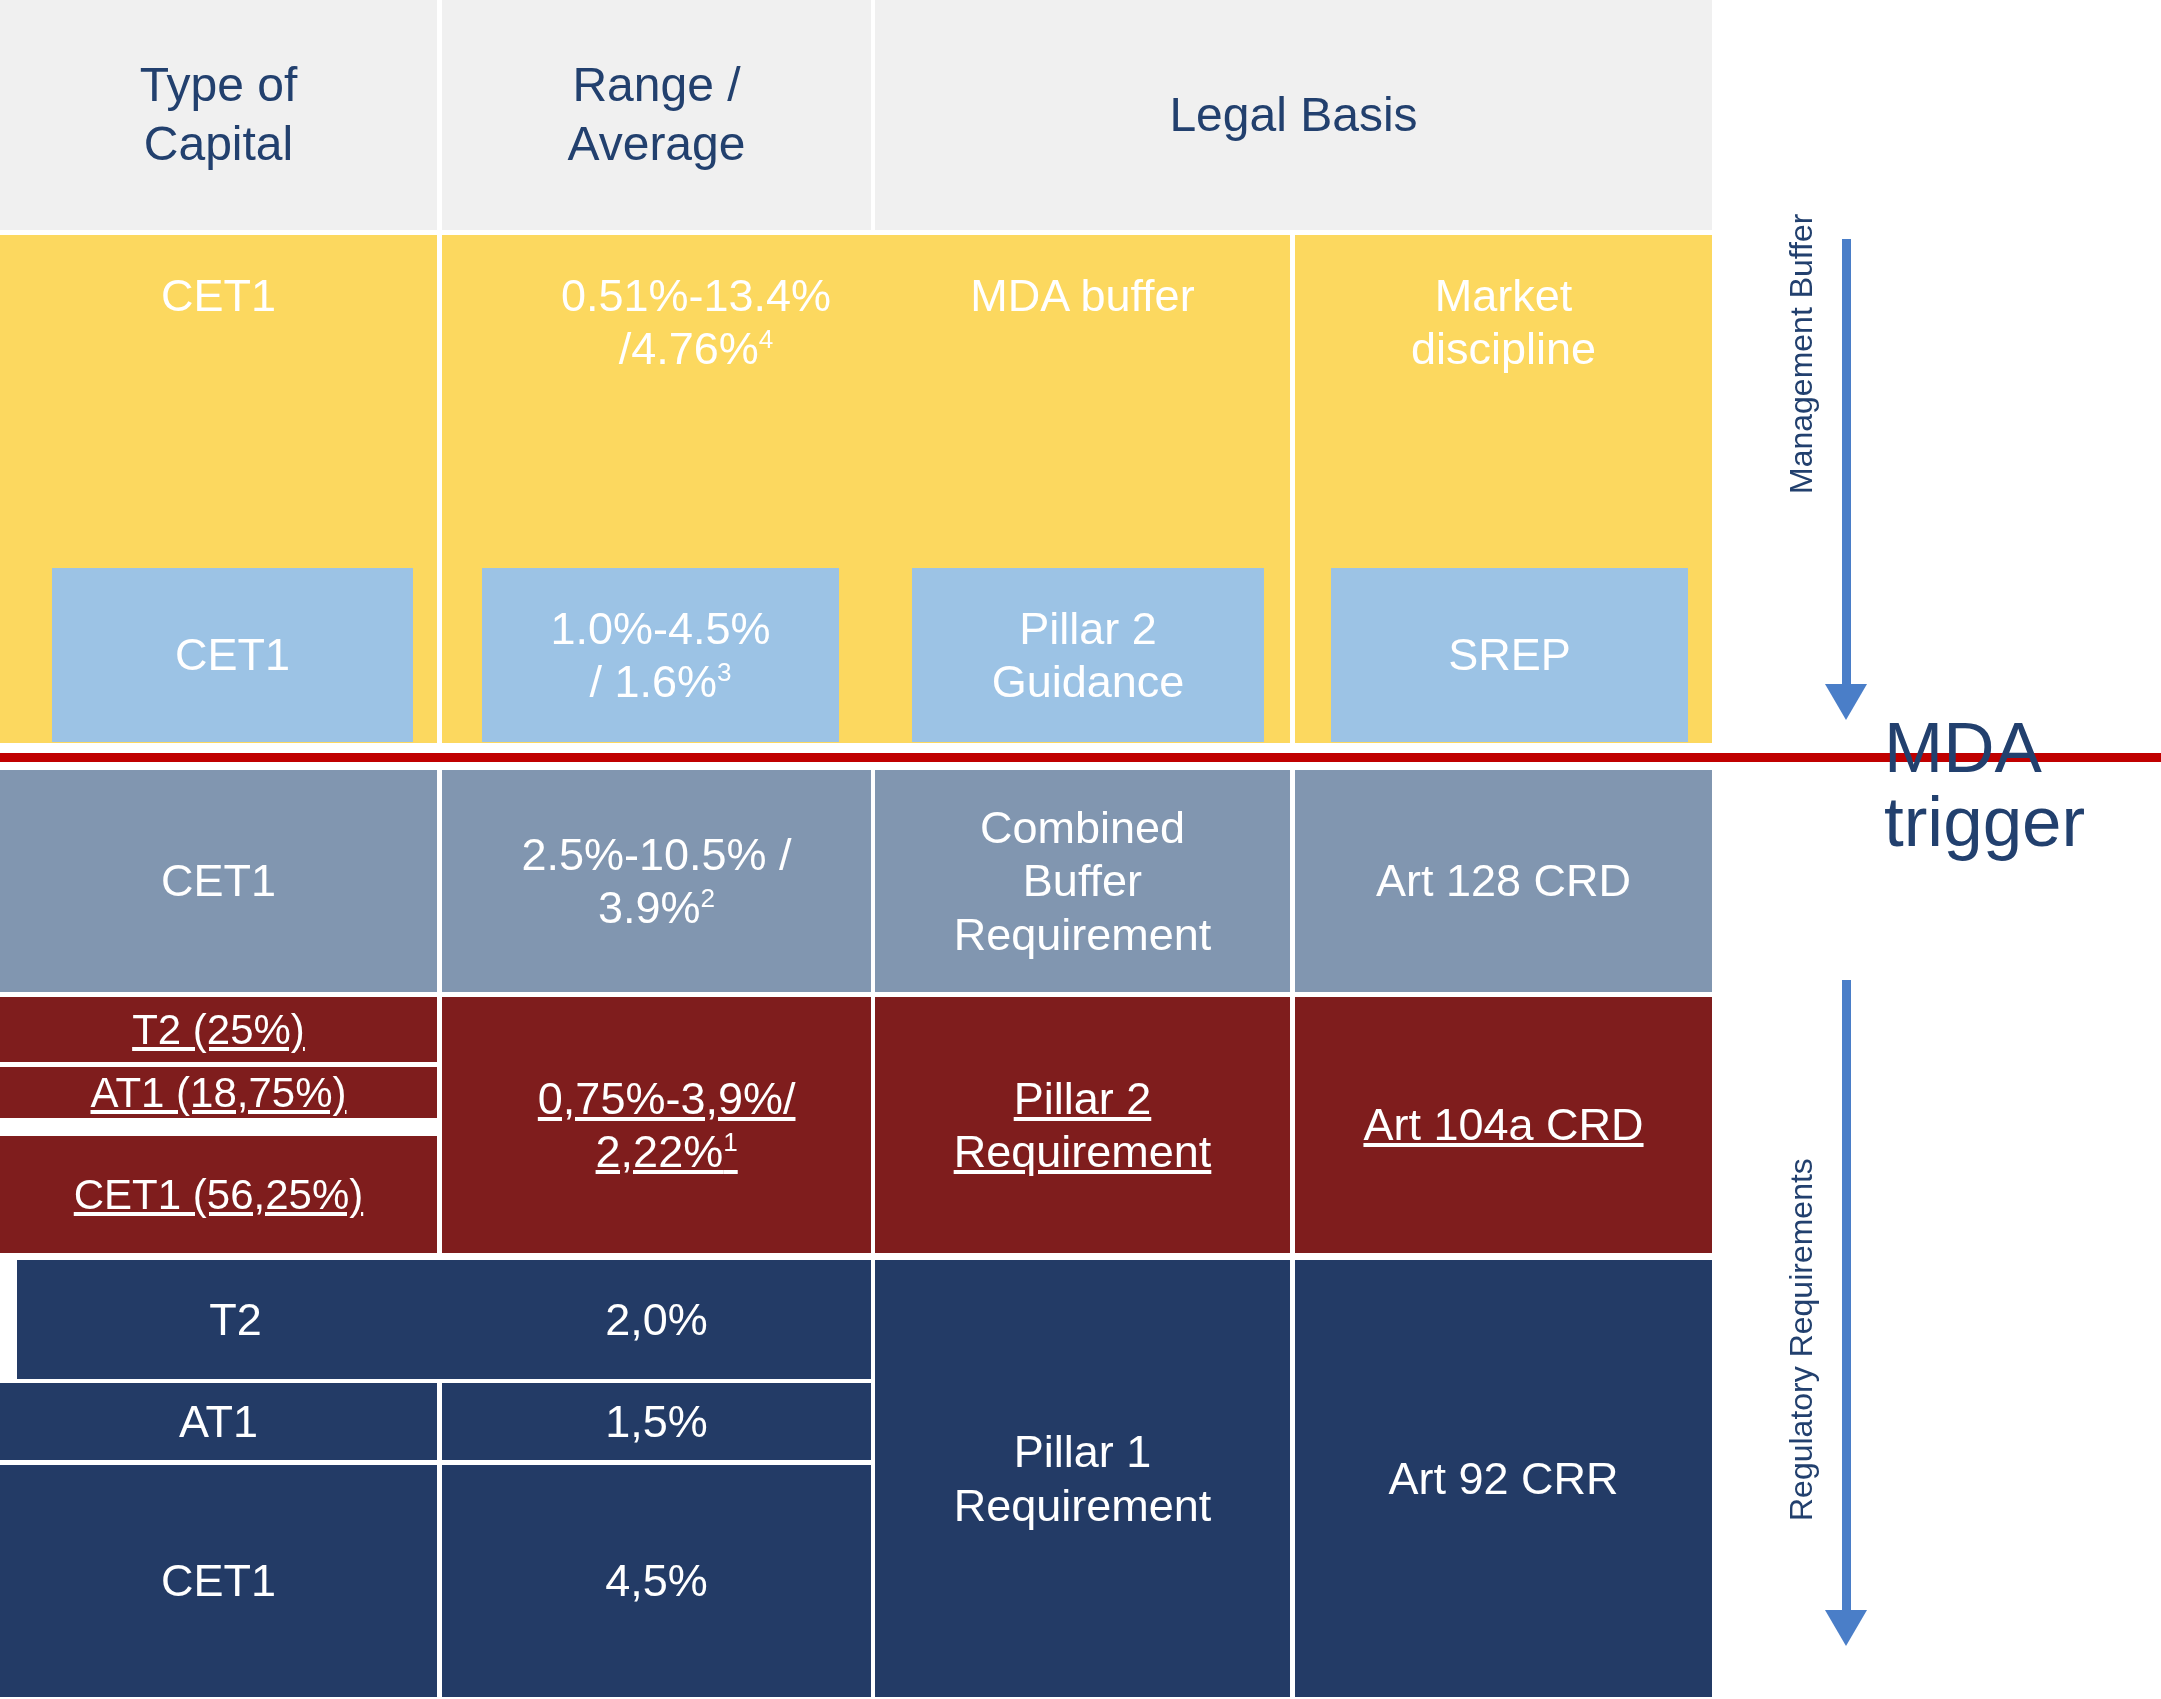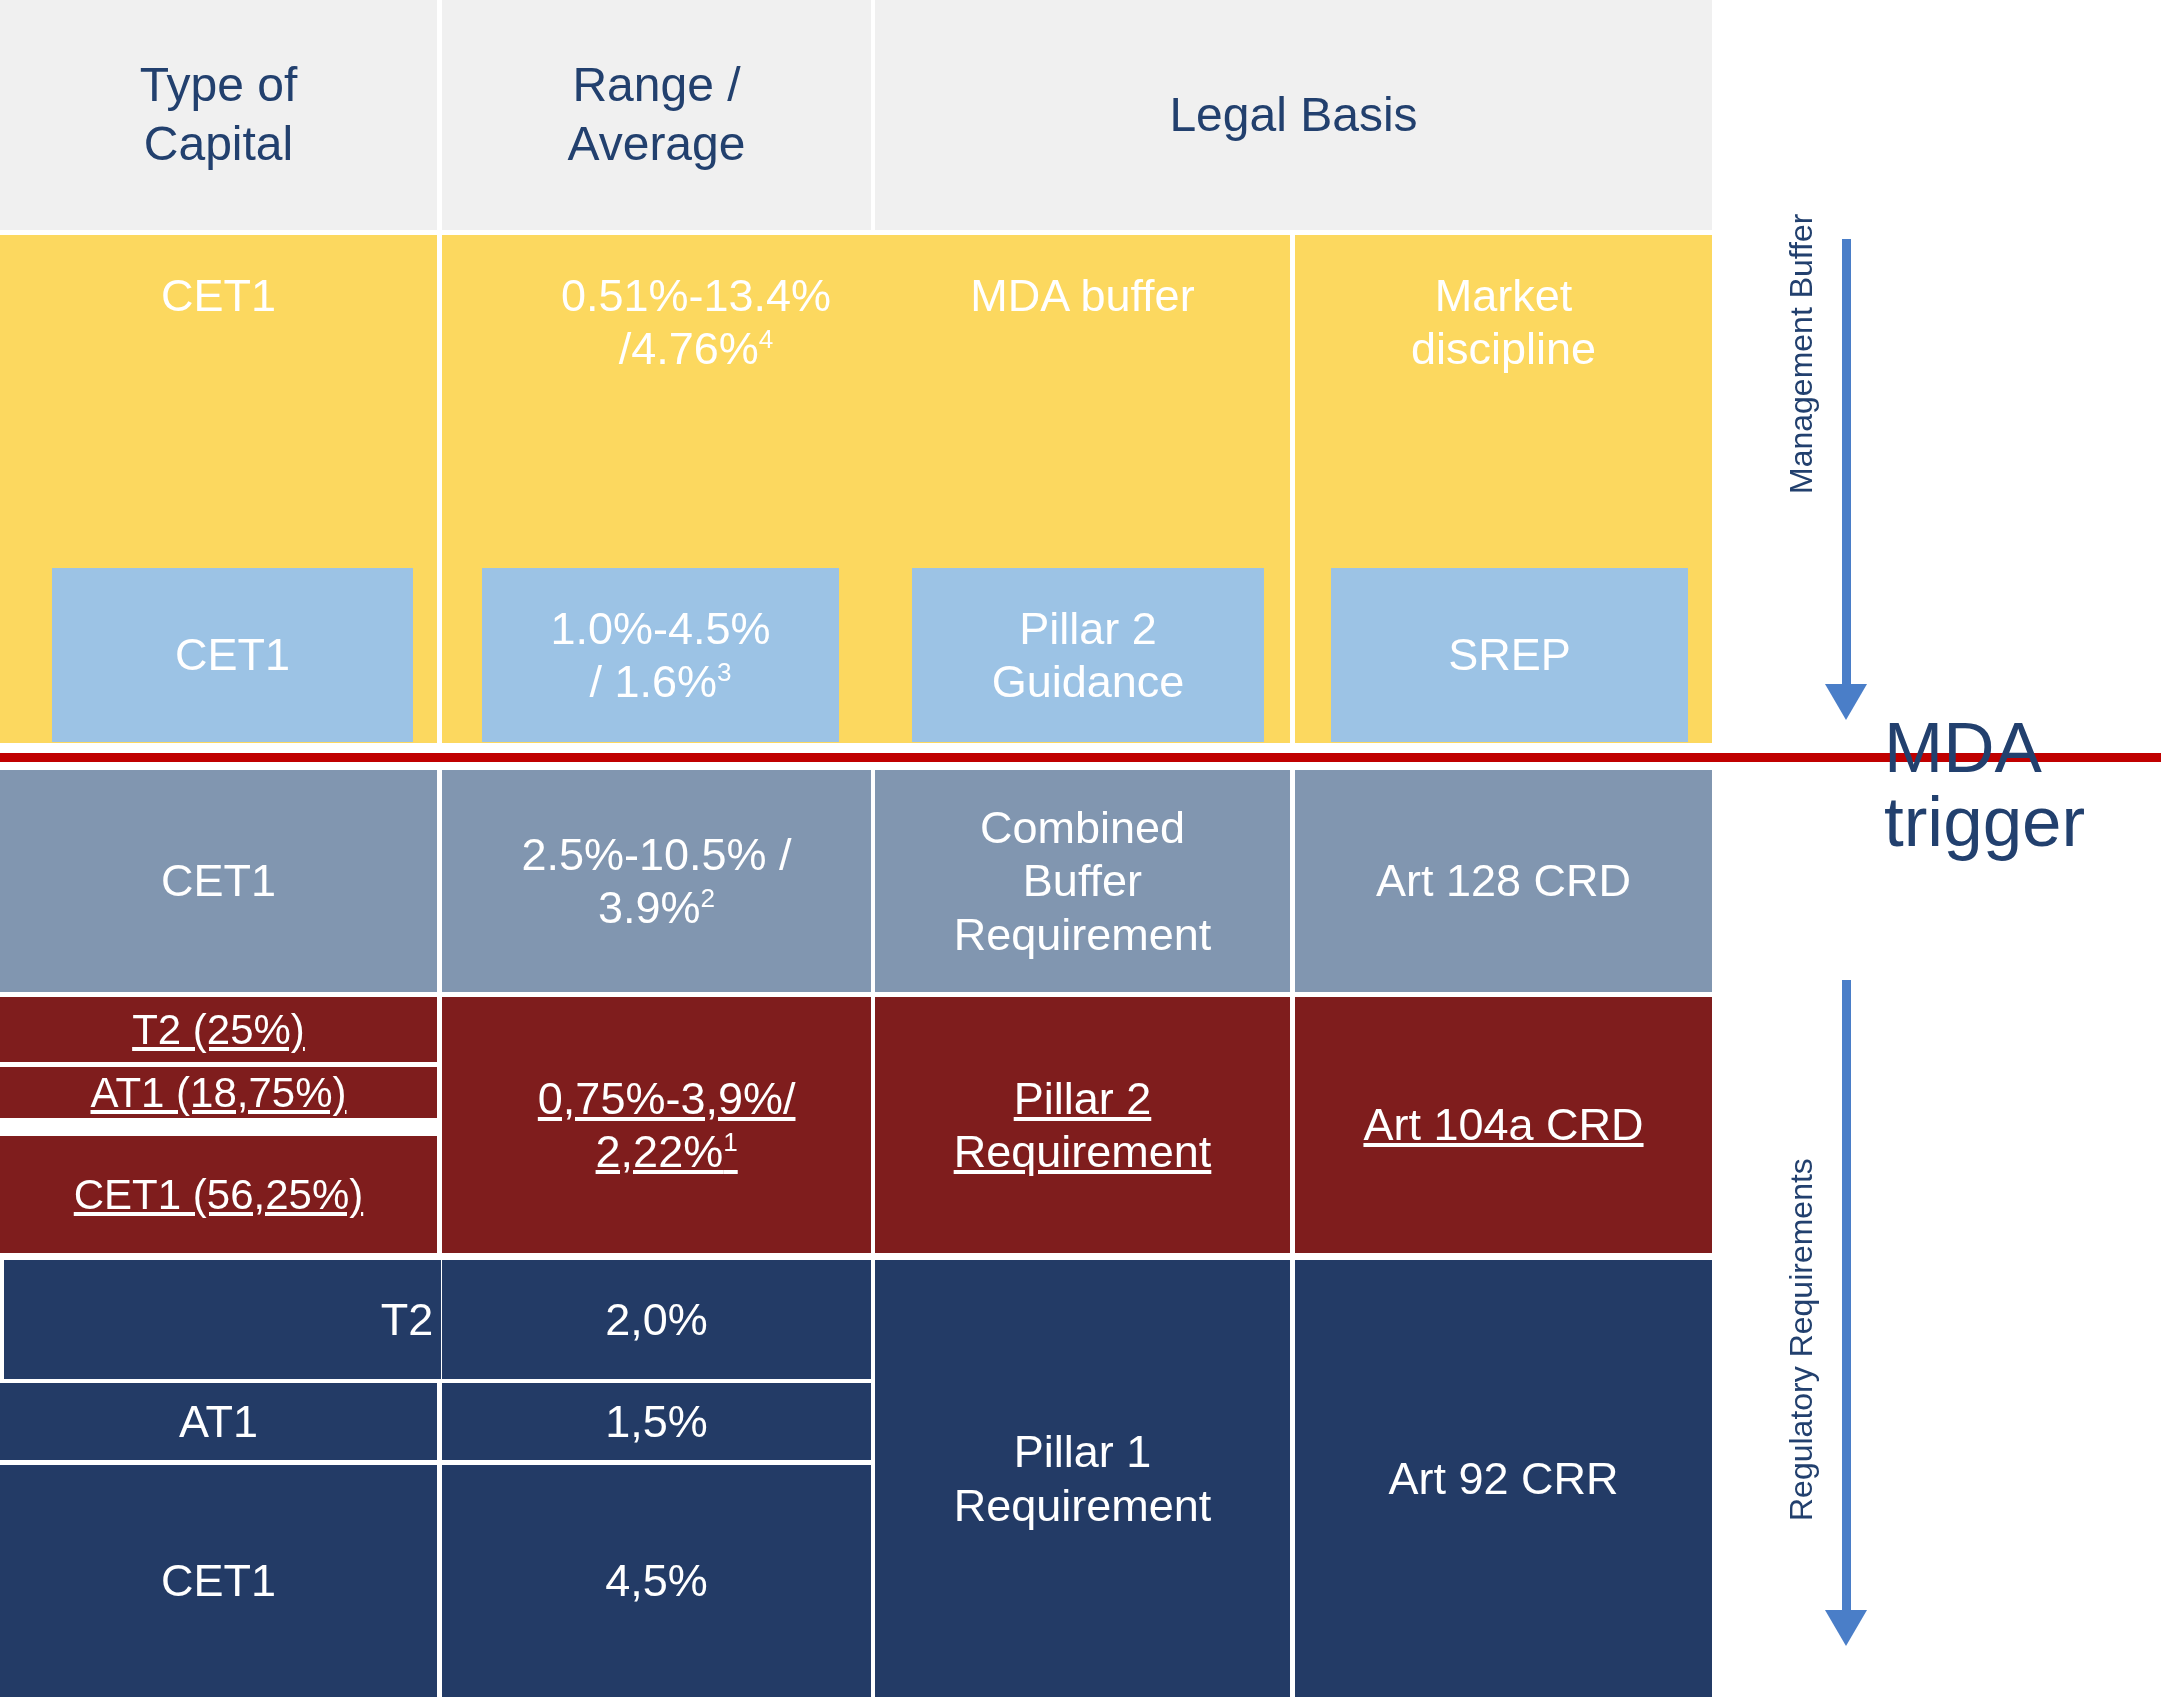--- a/index.html
+++ b/index.html
@@ -180,21 +180,21 @@
 2,22%</span><sup>1</sup></span>
 </div>
 <div class="cell c-blue" style="left:875px; top:997px; width:415px; height:256px;">
   <span>Pillar 2
 Requirement</span>
 </div>
 <div class="cell c-blue" style="left:1295px; top:997px; width:417px; height:256px;">
   <span>Art 104a CRD</span>
 </div>
 
-<div class="cell c-navy" style="left:4px; top:1260px; width:437px; height:119px;justify-content:flex-end;">
+<div class="cell c-navy" style="left:17px; top:1260px; width:437px; height:119px;">
   <span>T2</span>
 </div>
 <div class="cell c-navy" style="left:442px; top:1260px; width:429px; height:119px;">
   <span>2,0%</span>
 </div>
 
 <div class="cell c-navy" style="left:0px; top:1383px; width:437px; height:77px;">
   <span>AT1</span>
 </div>
 <div class="cell c-navy" style="left:442px; top:1383px; width:429px; height:77px;">

